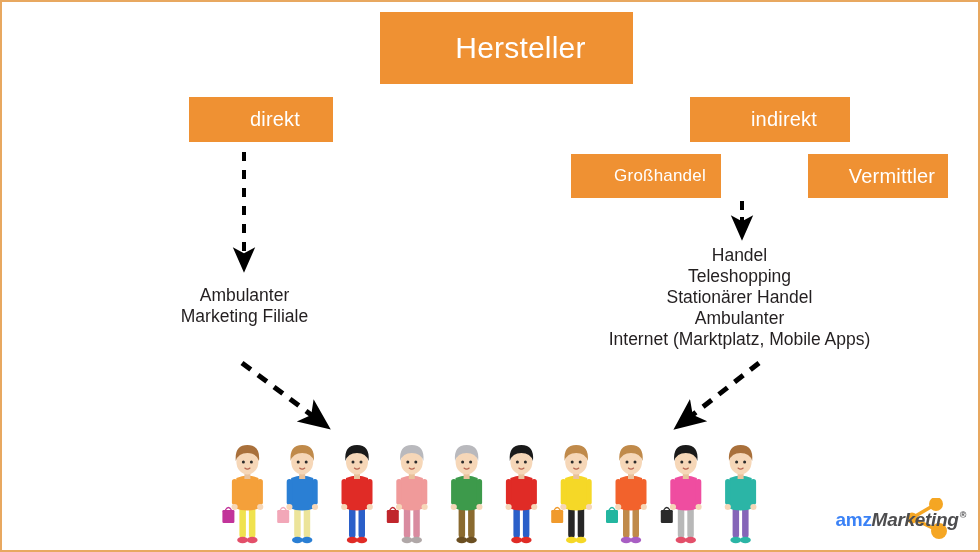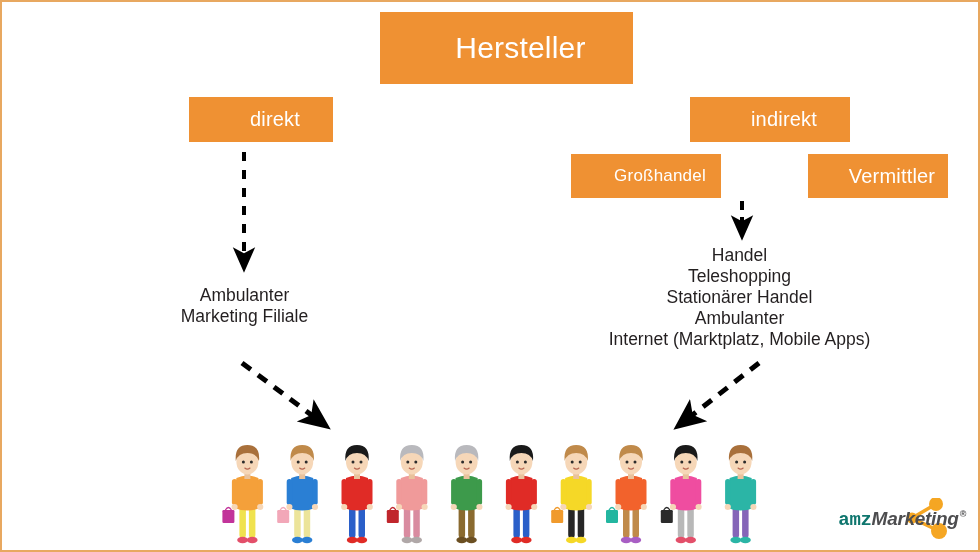--- a/index.html
+++ b/index.html
@@ -71,21 +71,21 @@
     height:34px;
   }
   #logo .logo-text{
     font-size:19px;
     font-weight:bold;
     letter-spacing:-.3px;
     line-height:1;
     position:relative;
     z-index:2;
   }
-  #logo .amz{ color:#0f766e;font-family:Liberation Mono, monospace; }
+  #logo .amz{ color:#3b82f6; }
   #logo .mk{  color:#4d4d4f;font-style:italic; }
   #logo .reg{
     font-size:9px; color:#4d4d4f; vertical-align:super;
     margin-left:1px;
   }
   #logo svg{ position:absolute; right:14px; top:-4px; z-index:1;}
 </style>
 </head>
 <body>
 

